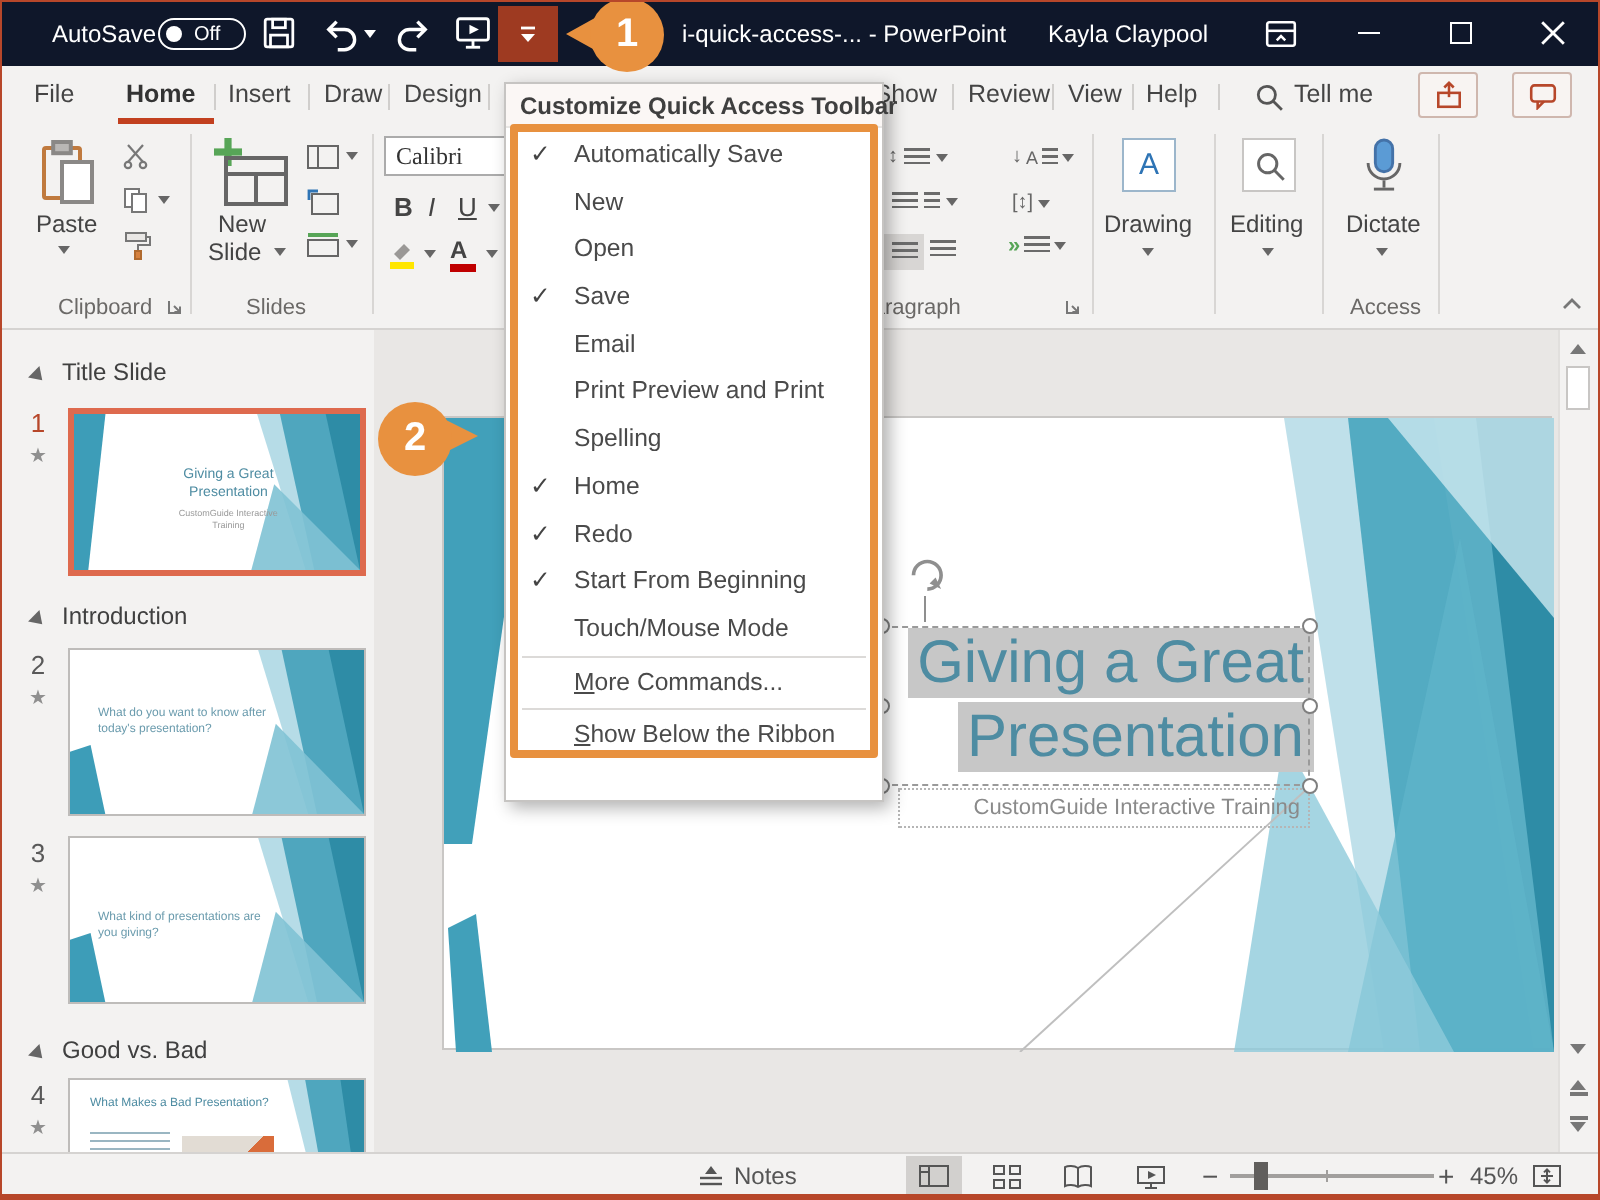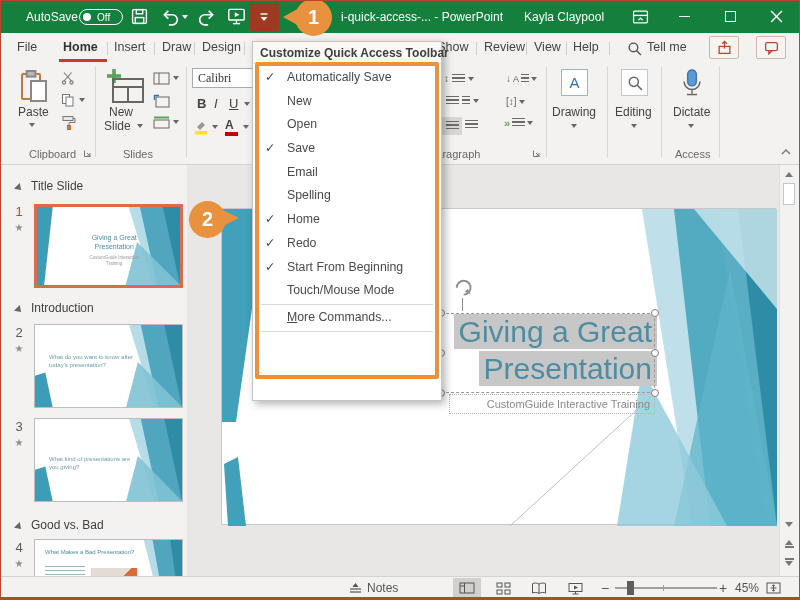--- a/index.html
+++ b/index.html
@@ -2,21 +2,21 @@
 <html><head>
 <meta charset="utf-8">
 <style>
   html,body{margin:0;padding:0;background:#555;}
   *{box-sizing:border-box;font-family:"Liberation Sans",sans-serif;}
   .window{position:relative;width:800px;height:600px;background:#F3F2F1;overflow:hidden;
           border:1px solid #B7472A;border-bottom:3px solid #B7472A;}
   .abs{position:absolute;}
   svg{display:block;}
   
-  .titlebar{position:absolute;left:0;top:0;width:100%;height:32px;background:#15803d;color:#fff;font-size:12px;}
+  .titlebar{position:absolute;left:0;top:0;width:100%;height:32px;background:#0f172a;color:#fff;font-size:12px;}
   .tb-text{position:absolute;top:9px;color:#fff;white-space:nowrap;}
   .autosave-pill{position:absolute;left:78px;top:8px;width:44px;height:16px;border:1px solid #fff;border-radius:9px;}
   .autosave-dot{position:absolute;left:3px;top:3px;width:8px;height:8px;border-radius:50%;background:#fff;}
   .autosave-off{position:absolute;left:17px;top:2px;font-size:10px;color:#fff;}
   .qat-btn{position:absolute;left:248px;top:2px;width:30px;height:28px;background:#9E3A21;display:flex;align-items:center;justify-content:center;}
   
   .callout{position:absolute;border-radius:50%;background:#E8913F;color:#fff;font-weight:bold;
            display:flex;align-items:center;justify-content:center;z-index:60;}
   .co-tail{position:absolute;width:0;height:0;z-index:59;}
   
@@ -526,30 +526,34 @@
   </div>
 
   <div class="qatmenu">
     <div class="qm-header">Customize Quick Access Toolbar</div>
     <div class="qm-items">
       <div class="qmi"><span class="chk">✓</span><span>Automatically Save</span></div>
       <div class="qmi"><span>New</span></div>
       <div class="qmi"><span>Open</span></div>
       <div class="qmi"><span class="chk">✓</span><span>Save</span></div>
       <div class="qmi"><span>Email</span></div>
+      <div class="qmi"><span>Print Preview and Print</span></div>
       <div class="qmi"><span>Spelling</span></div>
       <div class="qmi"><span class="chk">✓</span><span>Home</span></div>
       <div class="qmi"><span class="chk">✓</span><span>Redo</span></div>
       <div class="qmi"><span class="chk">✓</span><span>Start From Beginning</span></div>
       <div class="qmi"><span>Touch/Mouse Mode</span></div>
       <div class="qm-sep"></div>
       <div class="qmi">
           <span class="ul-first" style="display:block;">More Commands...</span>
         </div>
       <div class="qm-sep"></div>
+      <div class="qmi">
+          <span class="ul-first" style="display:block;">Show Below the Ribbon</span>
+        </div>
     </div>
     <div class="orange-box"></div>
   </div>
 
   <div class="co-tail" style="left:282px;top:6px;border-top:10px solid transparent;border-bottom:10px solid transparent;border-right:18px solid #E8913F;"></div>
   <div class="callout" style="left:294px;top:-2px;width:37px;height:37px;font-size:20px;">
       <span>1</span>
     </div>
 
   <div class="co-tail" style="left:216px;top:206px;border-top:11px solid transparent;border-bottom:11px solid transparent;border-left:22px solid #E8913F;"></div>

